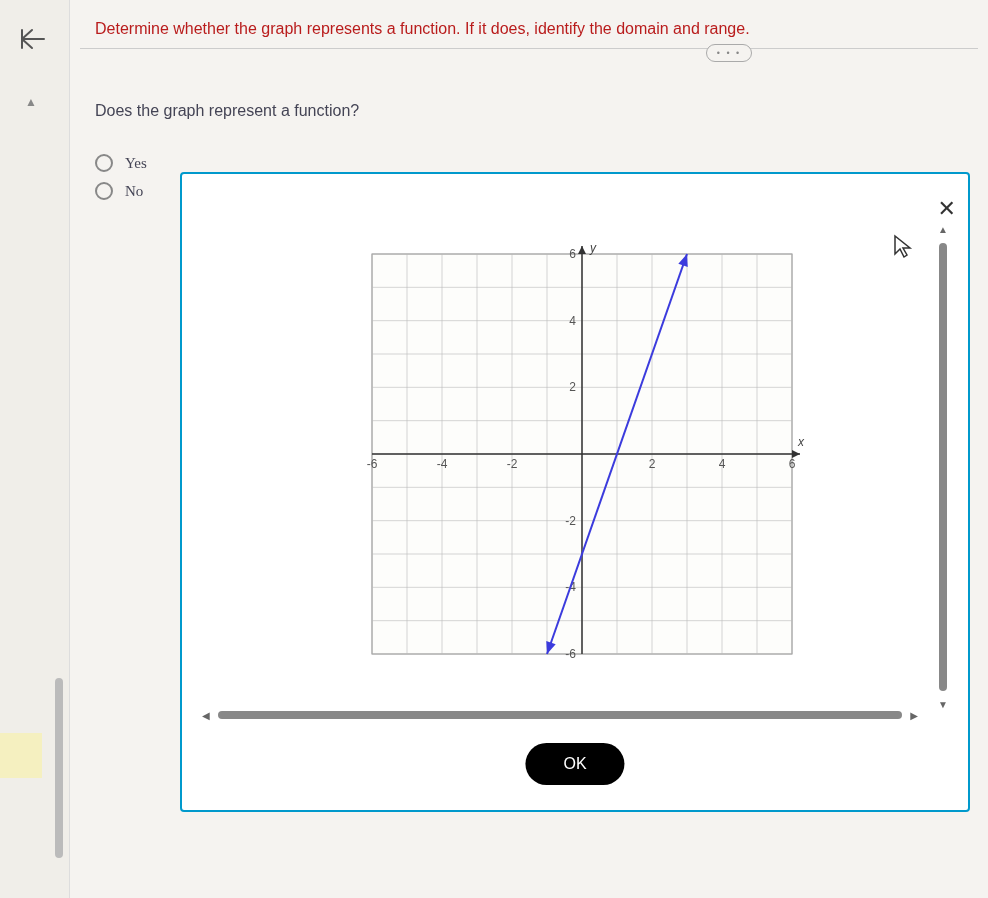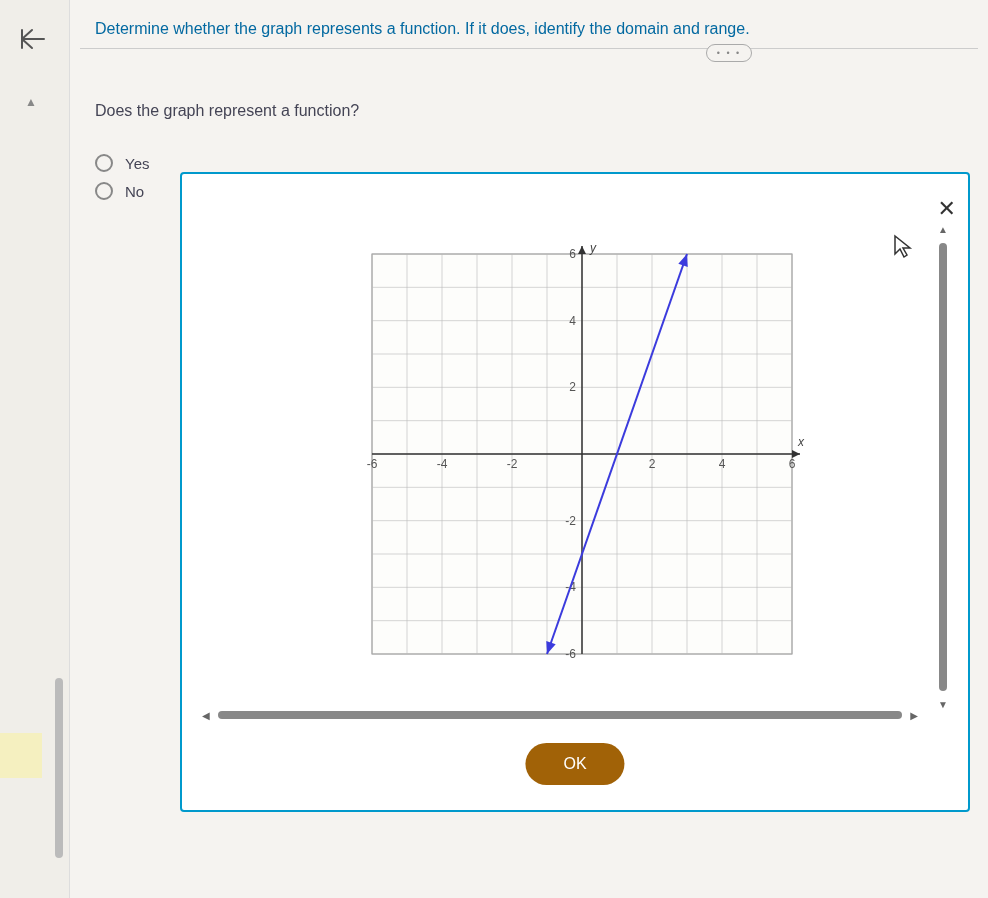--- a/index.html
+++ b/index.html
@@ -35,21 +35,21 @@
       color: #888;
       font-size: 12px;
     }
     .main {
       position: absolute;
       left: 80px;
       top: 20px;
       right: 10px;
     }
     .instruction {
-      color: #0369a1;
+      color: #b91c1c;
       font-size: 16px;
       padding-left: 15px;
     }
     .divider1 {
       border-bottom: 1px solid #ccc;
       margin: 10px 0 5px 0;
     }
     .more-pill {
       width: 46px;
       height: 18px;
@@ -74,20 +74,21 @@
     .question-text {
       color: #445;
       font-size: 16px;
       margin-bottom: 34px;
     }
     .radio-row {
       display: flex;
       align-items: center;
       margin: 10px 0;
       cursor: pointer;
+      font-family: Liberation Serif, serif;
     }
     .radio-circle {
       width: 18px;
       height: 18px;
       border: 2px solid #888;
       border-radius: 50%;
       margin-right: 12px;
     }
     .radio-label {
       color: #445;
@@ -155,21 +156,21 @@
       width: 8px;
       background: #888;
       border-radius: 4px;
       margin: 8px 0;
     }
     .ok-btn {
       position: absolute;
       bottom: 25px;
       left: 50%;
       transform: translateX(-50%);
-      background: #a16207;
+      background: #000000;
       color: #fff;
       border: none;
       border-radius: 22px;
       padding: 12px 38px;
       font-size: 16px;
       cursor: pointer;
     }
     .cursor-icon {
       position: absolute;
       right: 55px;

